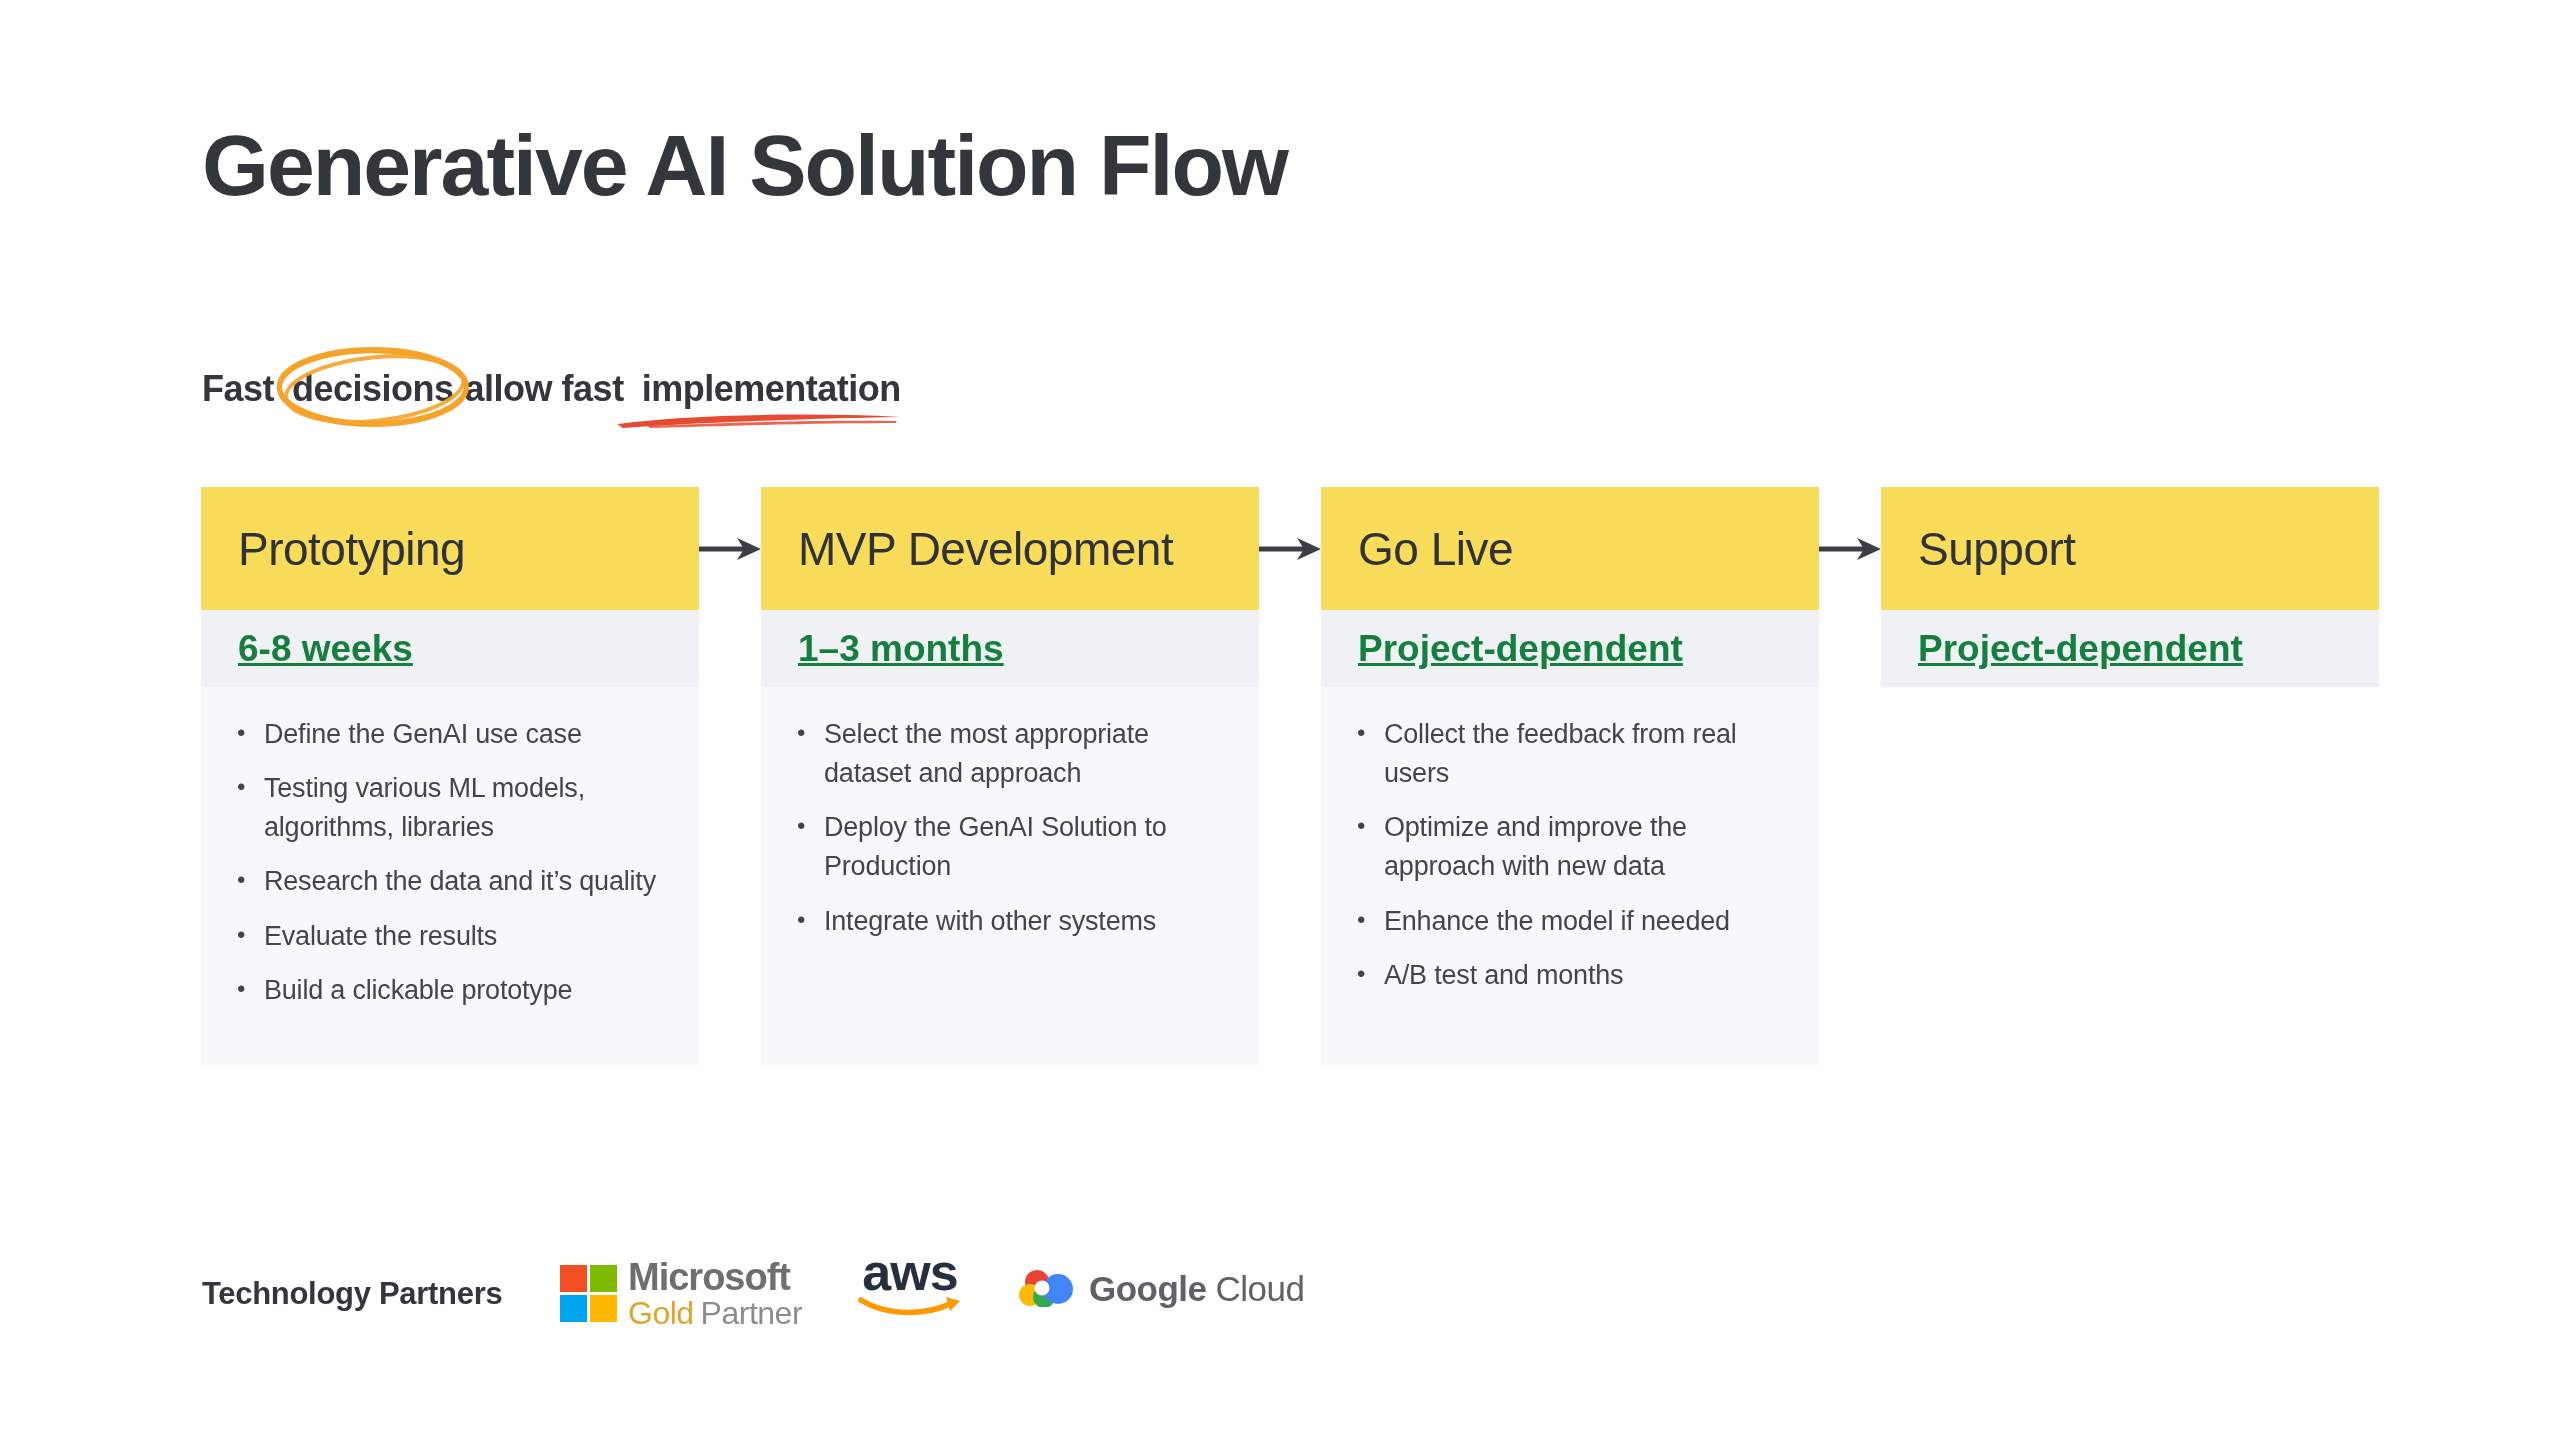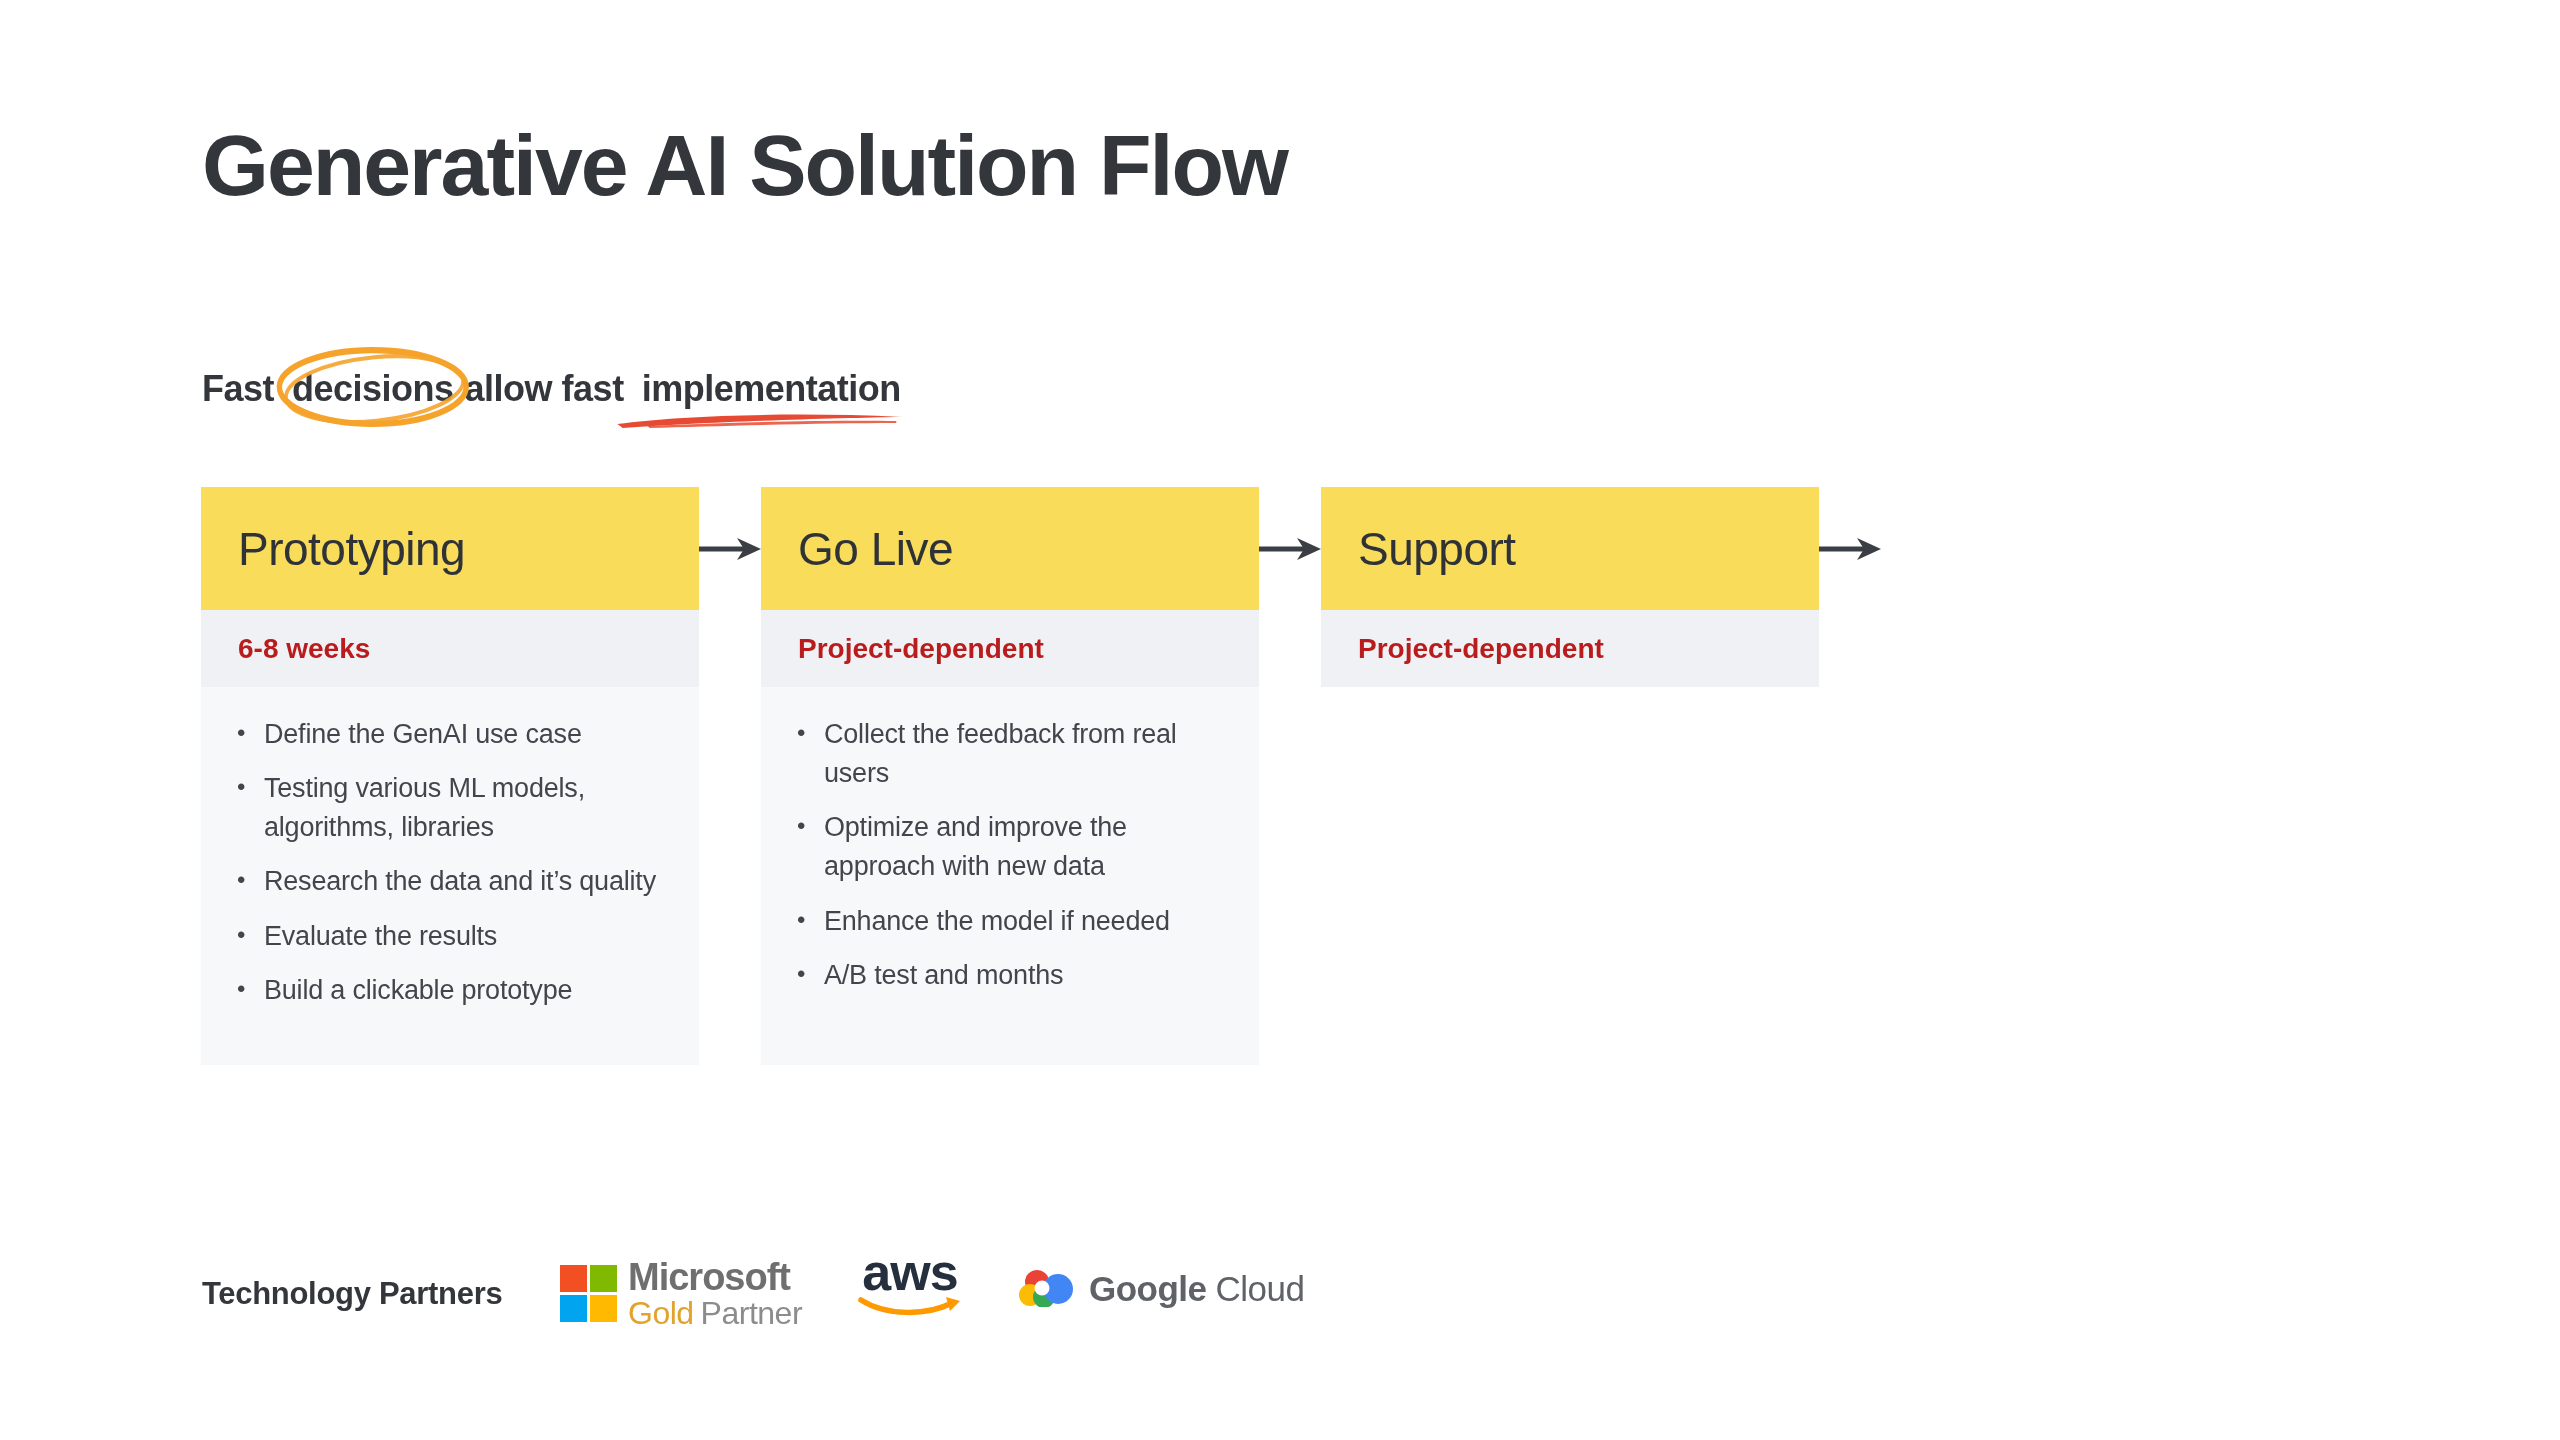--- a/index.html
+++ b/index.html
@@ -35,21 +35,21 @@
   .stage-header{
     height:123px;background:#F9DC5A;display:flex;align-items:center;
     padding-left:37px;box-sizing:border-box;
   }
   .stage-header .stage-title{
     font-size:46px;font-weight:400;color:#2F3338;letter-spacing:-0.5px;
   }
   .stage-duration{
     height:77px;background:#F0F1F4;display:flex;align-items:center;
     padding-left:37px;box-sizing:border-box;
-    font-size:28px;font-weight:700;color:#b91c1c;
+    font-size:37px;font-weight:700;color:#15803d;text-decoration:underline;
   }
   .stage-body{
     height:378px;background:#F7F8FA;box-sizing:border-box;
     padding:28px 16px 0 36px;
   }
   .stage-body ul{list-style:none;margin:0;padding:0;}
   .stage-body li{
     display:flex;font-size:27px;line-height:1.45;letter-spacing:-0.2px;
     color:#42464C;margin-bottom:15px;
   }
@@ -120,20 +120,33 @@
         <ul>
           <li>Define the GenAI use case</li>
           <li>Testing various ML models, algorithms, libraries</li>
           <li>Research the data and it’s quality</li>
           <li>Evaluate the results</li>
           <li>Build a clickable prototype</li>
         </ul>
       </div>
     </div>
 
+    <div class="stage-card">
+      <div class="stage-header">
+        <span class="stage-title">MVP Development</span>
+      </div>
+      <div class="stage-duration">1–3 months</div>
+      <div class="stage-body">
+        <ul>
+          <li>Select the most appropriate dataset and approach</li>
+          <li>Deploy the GenAI Solution to Production</li>
+          <li>Integrate with other systems</li>
+        </ul>
+      </div>
+    </div>
 
     <div class="stage-card">
       <div class="stage-header">
         <span class="stage-title">Go Live</span>
       </div>
       <div class="stage-duration">Project-dependent</div>
       <div class="stage-body">
         <ul>
           <li>Collect the feedback from real users</li>
           <li>Optimize and improve the approach with new data</li>

